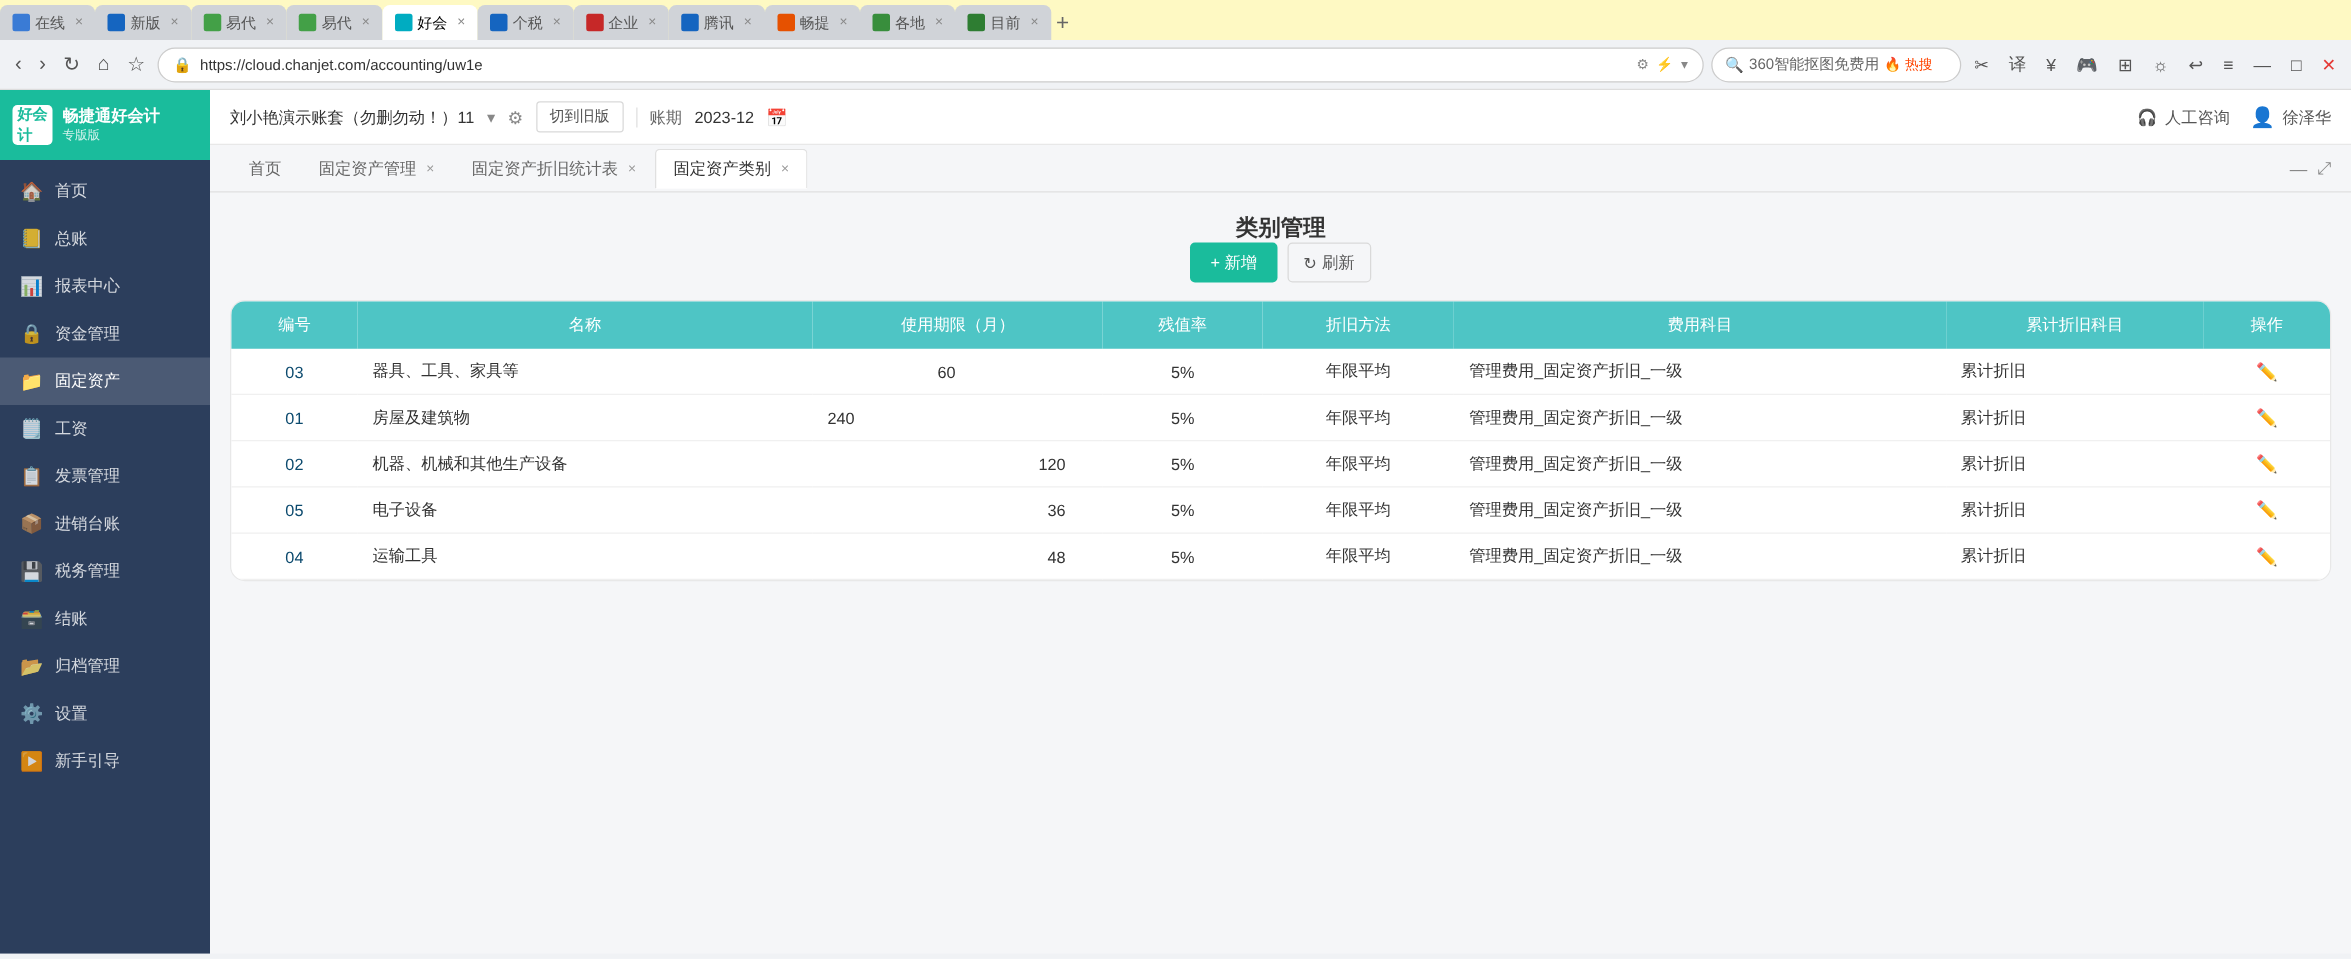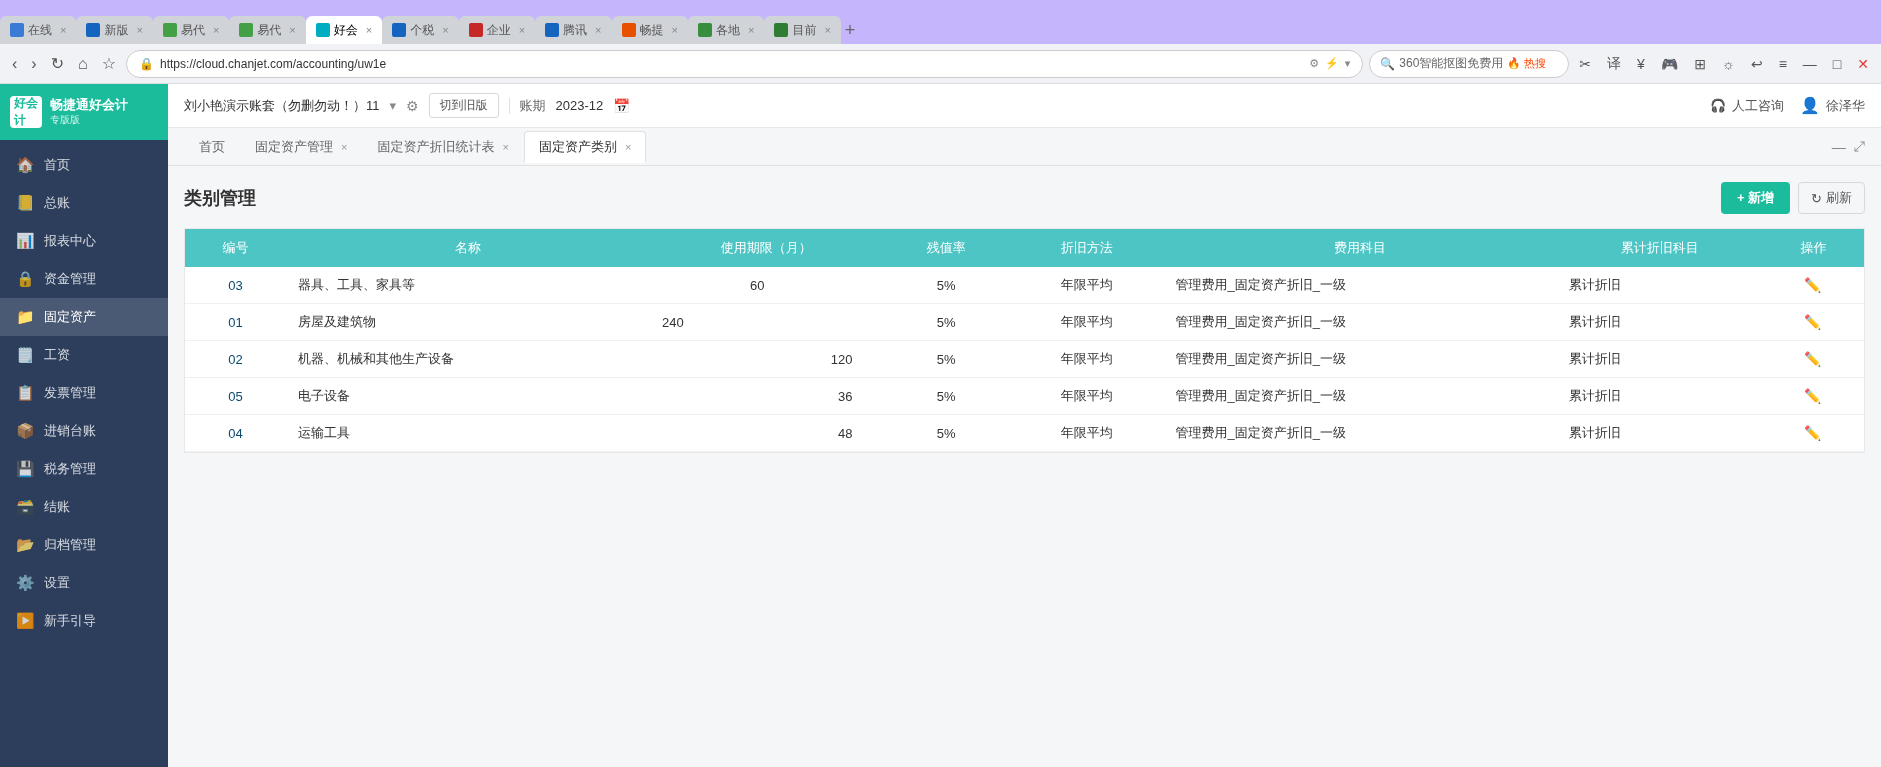--- a/index.html
+++ b/index.html
@@ -48,43 +48,43 @@
     
     .page-tabs { display: flex; align-items: center; background: #f5f6f8; border-bottom: 1px solid #e0e0e0; padding: 0 16px; height: 38px; flex-shrink: 0; }
     .page-tab { display: flex; align-items: center; gap: 6px; padding: 6px 14px; border: 1px solid transparent; border-radius: 4px 4px 0 0; font-size: 13px; cursor: pointer; color: #666; white-space: nowrap; }
     .page-tab.active { background: #fff; border-color: #e0e0e0; border-bottom-color: #fff; color: #333; }
     .page-tab-close { font-size: 11px; color: #999; margin-left: 2px; }
     .window-controls { margin-left: auto; display: flex; gap: 8px; }
     .win-btn { background: none; border: none; cursor: pointer; font-size: 14px; color: #888; }
 
     
     .page-body { flex: 1; overflow-y: auto; padding: 16px; }
-    .page-title-bar { display: flex; align-items: center; justify-content: space-between; margin-bottom: 14px; }
+    .page-title-bar { display: flex; align-items: center; justify-content: space-between; margin-bottom: 14px; flex-direction: column; }
     .page-title { font-size: 18px; font-weight: 600; color: #333; }
     .action-bar { display: flex; gap: 8px; align-items: center; }
-    .btn-new { background: #1abc9c; color: #fff; border: none; padding: 7px 16px; border-radius: 4px; cursor: pointer; font-size: 13px; display: flex; align-items: center; gap: 4px; font-weight: bold; }
+    .btn-new { background: #1abc9c; color: #fff; border: none; padding: 7px 16px; border-radius: 4px; cursor: pointer; font-size: 13px; display: flex; align-items: center; gap: 4px; }
     .btn-refresh { background: none; border: 1px solid #d9d9d9; padding: 6px 12px; border-radius: 4px; cursor: pointer; font-size: 13px; color: #555; display: flex; align-items: center; gap: 4px; }
 
     
     .data-table { width: 100%; border-collapse: collapse; background: #fff; }
     .data-table thead tr { background: #4ec5c5; color: #fff; }
     .data-table th { padding: 10px 12px; text-align: center; font-weight: 500; font-size: 13px; border: none; }
     .data-table td { padding: 9px 12px; border-bottom: 1px solid #f0f0f0; color: #333; font-size: 13px; }
     .data-table td:first-child { text-align: center; }
     .data-table td:nth-child(3) { text-align: right; padding-right: 20px; }
     .data-table td:nth-child(4) { text-align: center; }
     .data-table td:nth-child(5) { text-align: center; }
     .code-link { color: #0c4a6e; cursor: pointer; }
     .edit-icon { color: #666; cursor: pointer; font-size: 14px; }
-    .table-wrapper { border: 1px solid #e8e8e8; border-radius: 0; overflow: hidden; }
+    .table-wrapper { border: 1px solid #e8e8e8; border-radius: 12px; overflow: hidden; }
 
     .header-divider { width: 1px; height: 16px; background: #e0e0e0; }
 
     
-    .tabs-row { display: flex; align-items: center; background: #c4b5fd; padding-top: 16px; overflow: hidden; }
+    .tabs-row { display: flex; align-items: center; background: #fef9c3; padding-top: 4px; overflow: hidden; }
   </style>
 </head>
 <body>
 
 <div class="tabs-row">
   <div class="browser-tab inactive">
     <span style="display:inline-block;width:14px;height:14px;background:#3a7bd5;border-radius:2px;"></span>
     <span>在线</span>
     <span class="tab-close">×</span>
   </div>

